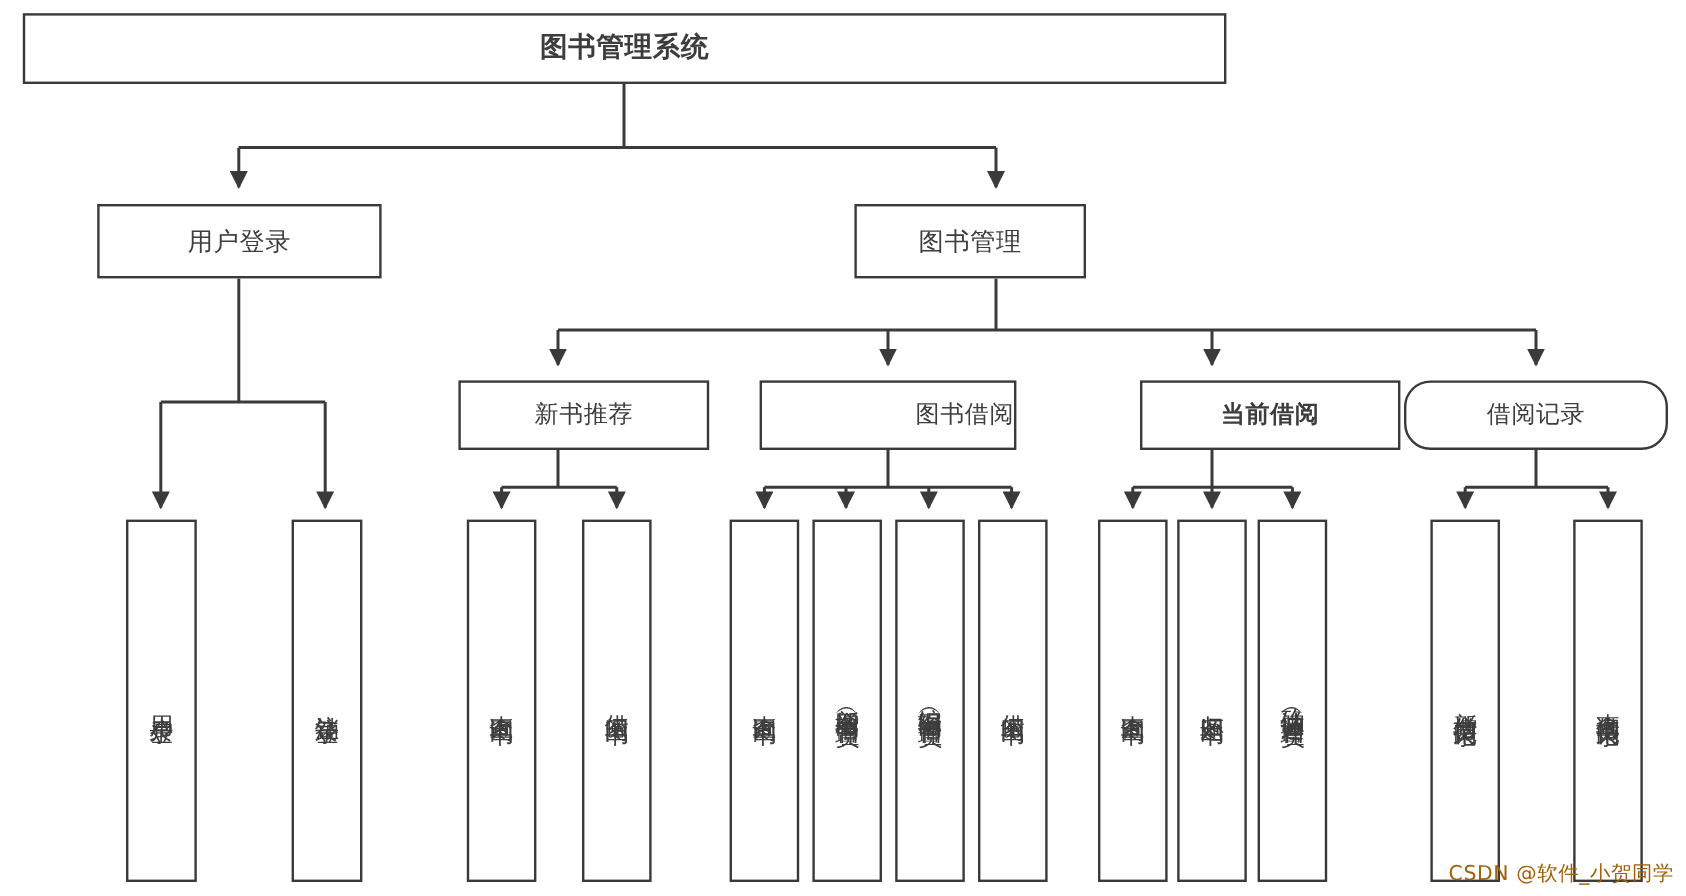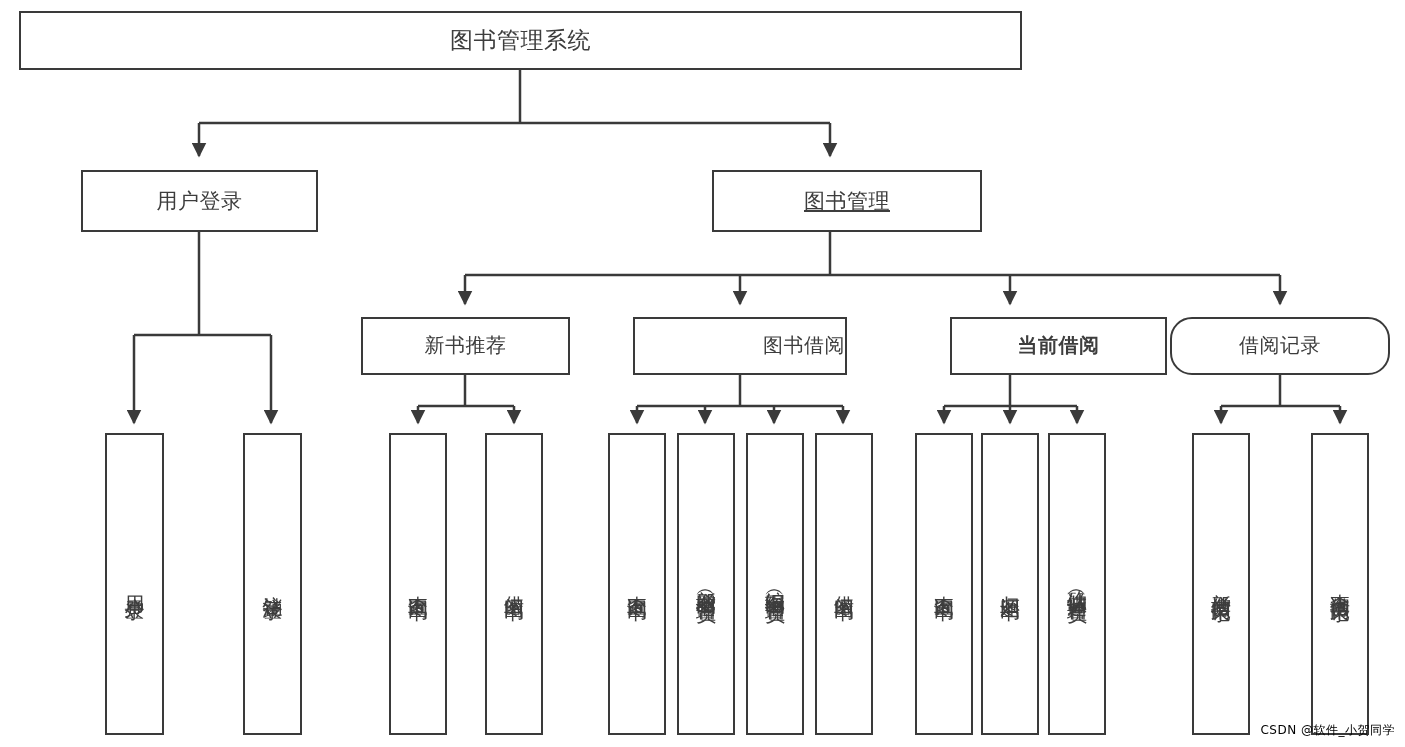--- a/index.html
+++ b/index.html
@@ -60,22 +60,22 @@
     font-size: 20px;
     line-height: 1.35;
     letter-spacing: 2px;
     max-height: 288px;
     white-space: nowrap;
   }
   #watermark {
     position: absolute;
     right: 10px;
     bottom: 8px;
-    font-size: 12px;
-    color: #000000;
+    font-size: 17px;
+    color: #a16207;
     letter-spacing: 0.5px;
     white-space: nowrap;
   }
 </style>
 </head>
 <body>
 
 <div id="diagram-root">
 
   <svg id="edges-layer" viewBox="0 0 1405 747" width="1405" height="747" xmlns="http://www.w3.org/2000/svg">
@@ -121,32 +121,32 @@
       <path d="M 1010 406 L 1010 423" marker-end="url(#arrow)"></path>
       <path d="M 1077 406 L 1077 423" marker-end="url(#arrow)"></path>
 
       <path d="M 1280 375 L 1280 406"></path>
       <path d="M 1221 406 L 1340 406"></path>
       <path d="M 1221 406 L 1221 423" marker-end="url(#arrow)"></path>
       <path d="M 1340 406 L 1340 423" marker-end="url(#arrow)"></path>
     </g>
   </svg>
 
-  <div class="node node-root" style="left:19px; top:11px; width:1003px; height:59px;">
+  <div class="node node-root" style="left:19px; top:11px; width:1003px; height:59px;font-weight:bold;">
     <span class="label">图书管理系统</span>
   </div>
 
   <div class="node node-l1" style="left:81px; top:170px; width:237px; height:62px;">
     <span class="label">用户登录</span>
   </div>
-  <div class="node node-l1" style="left:712px; top:170px; width:270px; height:62px;text-decoration:underline;">
+  <div class="node node-l1" style="left:712px; top:170px; width:193px; height:62px;">
     <span class="label">图书管理</span>
   </div>
 
-  <div class="node node-l2" style="left:361px; top:317px; width:209px; height:58px;">
+  <div class="node node-l2" style="left:382px; top:317px; width:209px; height:58px;">
     <span class="label">新书推荐</span>
   </div>
   <div class="node node-l2" style="left:633px; top:317px; width:214px; height:58px;justify-content:flex-end;">
     <span class="label">图书借阅</span>
   </div>
   <div class="node node-l2" style="left:950px; top:317px; width:217px; height:58px;font-weight:bold;">
     <span class="label">当前借阅</span>
   </div>
   <div class="node node-l2" style="left:1170px; top:317px; width:220px; height:58px;border-radius:22px;">
     <span class="label">借阅记录</span>

